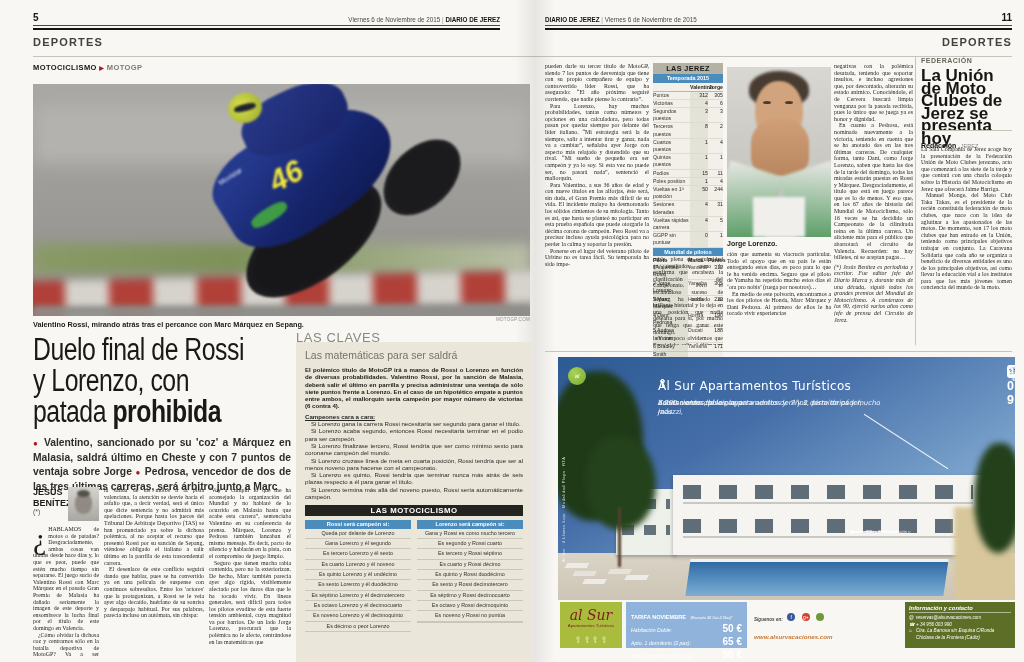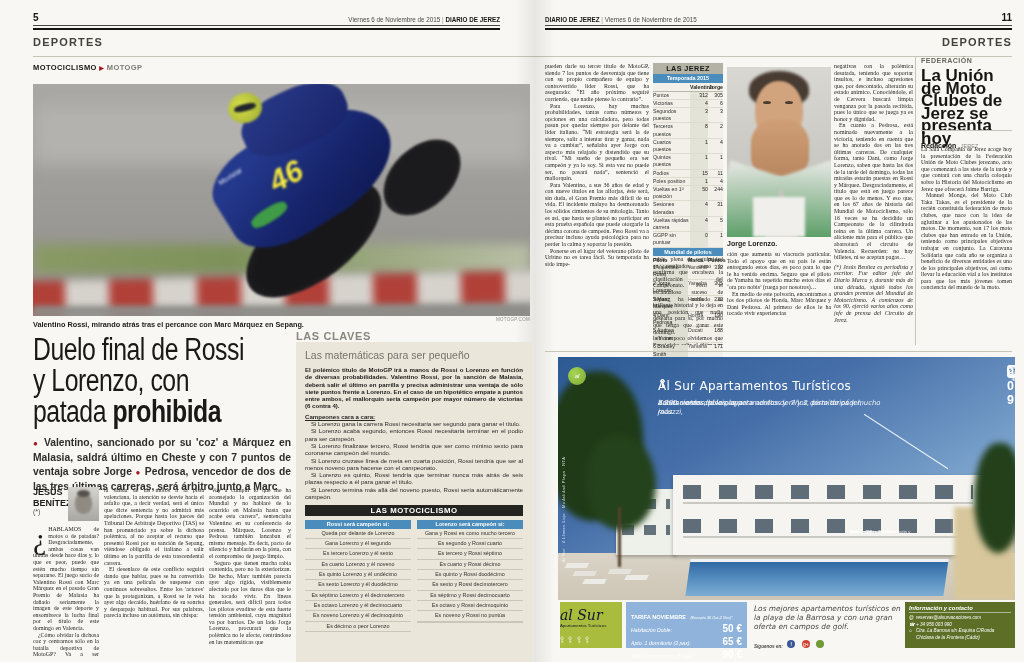--- a/index.html
+++ b/index.html
@@ -48,21 +48,21 @@
   .stats .cl{flex:1;color:#33332e;}
   .stats .cv{width:18px;text-align:right;background:#e4e3d8;}
   .stats .cj{width:15px;text-align:right;}
   .standhead{display:flex;font-weight:bold;line-height:8px;}
   .standhead .sn{flex:1;} .standhead .sb{width:20px;} .standhead .sp{width:15px;text-align:right;}
   .standings .row{display:flex;line-height:7.4px;border-bottom:.5px solid #dedcd1;}
   .standings .sn{flex:1;background:#e0dfd4;}
   .standings .sb{width:20px;color:#45433e;}
   .standings .sp{width:15px;text-align:right;}
   
-  .box-label{font-size:11px;font-weight:bold;letter-spacing:.6px;color:#8a887e;}
+  .box-label{font-size:13px;font-weight:normal;letter-spacing:.6px;color:#8a887e;}
   .claves-box{background:#eae6da;}
   .claves-title{font-size:10.5px;color:#75736a;margin:0 0 5px 0;}
   .claves-intro{font-size:6.1px;line-height:7.3px;font-weight:bold;color:#21211e;text-align:justify;margin:0;}
   .claves-sub{font-size:6.1px;line-height:7.3px;font-weight:bold;text-decoration:underline;margin:3px 0 0 0;}
   .claves-list div{font-size:6.1px;line-height:7.3px;color:#2b2b27;text-align:justify;text-indent:6px;}
   .posib-bar{background:#232320;color:#fff;font-weight:bold;font-size:7.8px;letter-spacing:.5px;
              text-align:center;line-height:11px;height:11px;}
   .posib-table{display:flex;gap:6px;margin-top:4px;}
   .posib-col{flex:1;}
   .posib-head{background:#4a8cbc;color:#fff;font-weight:bold;font-size:5.6px;text-align:center;
@@ -84,21 +84,21 @@
   
   .ad-photo{background:linear-gradient(150deg,#2c5a93 0%,#466fa9 35%,#7ba3cc 70%,#a9c4de 100%);overflow:hidden;}
   .ad-photo *{position:absolute;}
   .ad-title{font-family:"DejaVu Sans",sans-serif;font-size:12px;color:#fff;letter-spacing:.3px;white-space:nowrap;}
   .ad-tag div{font-family:"DejaVu Sans",sans-serif;font-size:6.8px;line-height:9px;color:#eef3f8;font-style:italic;}
   .ad-cta{font-size:7.5px;font-style:italic;color:#fff;}
   .ad-phone{font-size:12.5px;font-weight:bold;color:#fff;letter-spacing:.5px;}
   .ad-small{font-size:4.5px;color:#e8eef5;line-height:5.5px;}
   .pool-note div{font-size:4.2px;line-height:5.4px;color:rgba(255,255,255,.85);font-style:italic;text-align:right;}
   .vtext{writing-mode:vertical-rl;transform:rotate(180deg);font-size:4px;color:rgba(255,255,255,.8);letter-spacing:.5px;}
-  .logo-box{background:#a9bc3e;color:#0f172a;text-align:left;}
+  .logo-box{background:#a9bc3e;color:#7f1d1d;text-align:center;}
   .logo-script{font-family:"DejaVu Serif",serif;font-style:italic;font-size:14px;line-height:15px;}
   .logo-sub{font-size:4.3px;line-height:5px;}
   .tariff-box{background:#8fb3da;color:#fff;}
   .tariff-title{font-size:5.6px;font-weight:bold;}
   .tariff-note{font-size:3.9px;font-style:italic;}
   .tariff .row{display:flex;align-items:baseline;line-height:11px;}
   .tariff .tl{flex:1;font-size:5.2px;font-style:italic;white-space:nowrap;overflow:hidden;}
   .tariff .tp{font-size:10px;font-weight:bold;}
   .ad-msg{font-family:"DejaVu Sans",sans-serif;font-style:italic;font-size:7.4px;line-height:9px;color:#4a4a45;}
   .follow{font-size:4.6px;font-weight:bold;font-style:italic;color:#4a4a45;}
@@ -191,21 +191,21 @@
     <p data-bind="article.col1.0">la salida de las motos a la pista valenciana, la atención se desvíe hacia el asfalto que, a decir verdad, será el único que dicte sentencia y no admitirá más apelaciones. Porque hasta los jueces del Tribunal De Arbitraje Deportivo (TAS) se han pronunciado ya sobre la dichosa polémica, al no aceptar el recurso que presentó Rossi por su sanción de Sepang, viéndose obligado el italiano a salir último en la parrilla de esta trascendental carrera.</p>
     <p class="ind" data-bind="article.col1.1">El desenlace de este conflicto seguirá dando que hablar, pues se ha convertido ya en una película de suspense con continuos sobresaltos. Entre los 'actores' que la protagonizan, a Rossi se le veía ayer algo decaído, huérfano de su sonrisa y desparpajo habitual. Por sus palabras, parecía incluso un autómata, sin chispa:</p>
   </div>
   <div class="abs col bodytext" style="left:209px;top:487px;width:82px;height:171px;">
     <p data-bind="article.col2.0">“Voy a cumplir lo que me ha aconsejado la organización del Mundial y no hablaré de lo ocurrido en Malasia hasta que acabe esta carrera”, sentenciaba Valentino en su conferencia de prensa. Márquez, Lorenzo y Pedrosa también lanzaban el mismo mensaje. Es decir, pacto de silencio y hablarán en la pista, con el compromiso de juego limpio.</p>
     <p class="ind" data-bind="article.col2.1">Seguro que tienen mucha rabia contenida, pero no la exteriorizan. De hecho, Marc también parecía ayer algo rígido, visiblemente afectado por los duros días que le ha tocado vivir. En líneas generales, será difícil para todos los pilotos evadirse de esta fuerte tensión ambiental, cuya magnitud va por barrios. De un lado Jorge Lorenzo, procurará que la polémica no le afecte, centrándose en las matemáticas que</p>
   </div>
 
   <div class="abs box-label" style="left:296px;top:330px;" data-bind="claves.label">LAS CLAVES</div>
   <div class="abs claves-box" style="left:296px;top:342px;width:236px;height:320px;padding:7px 9px;box-sizing:border-box;">
-    <p class="claves-title" data-bind="claves.title">Las matemáticas para ser pequeño</p>
+    <p class="claves-title" data-bind="claves.title">Las matemáticas para ser saldrá</p>
     <p class="claves-intro" data-bind="claves.intro">El polémico título de MotoGP irá a manos de Rossi o Lorenzo en función de diversas probabilidades. Valentino Rossi, por la sanción de Malasia, deberá salir el último en parrilla y precisa administrar una ventaja de sólo siete puntos frente a Lorenzo. En el caso de un hipotético empate a puntos entre ambos, el mallorquín sería campeón por mayor número de victorias (6 contra 4).</p>
     <p class="claves-sub" data-bind="claves.subhead">Campeones cara a cara:</p>
     <div class="claves-list" data-bind-list="claves.items">
         <div>Si Lorenzo gana la carrera Rossi necesitaría ser segundo para ganar el título.</div>
         <div>Si Lorenzo acaba segundo, entonces Rossi necesitaría terminar en el podio para ser campeón.</div>
         <div>Si Lorenzo finalizase tercero, Rossi tendría que ser como mínimo sexto para coronarse campeón del mundo.</div>
         <div>Si Lorenzo cruzase línea de meta en cuarta posición, Rossi tendría que ser al menos noveno para hacerse con el campeonato.</div>
         <div>Si Lorenzo es quinto, Rossi tendría que terminar nunca más atrás de seis plazas respecto a él para ganar el título.</div>
         <div>Si Lorenzo termina más allá del noveno puesto, Rossi sería automáticamente campeón.</div>
       </div>
@@ -514,21 +514,20 @@
             <span class="tl">Apto. 1 dormitorio (3 pax):</span>
             <span class="tp">65 €</span>
           </div>
           <div class="row">
             <span class="tl">Apto. 2 dormitorios (5 pax):</span>
             <span class="tp">90 €</span>
           </div>
         </div>
     </div>
     <div class="abs" style="left:196px;top:247px;width:148px;">
-      <div class="ad-msg" data-bind="ad.message">Los mejores apartamentos turísticos en la playa de la Barrosa y con una gran oferta en campos de golf.</div>
       <div style="margin-top:3px;">
         <span class="follow" data-bind="ad.follow_label">Síguenos en:</span>
         <span class="soc" style="background:#3b5998;" data-bind="ad.social.0">f</span>
         <span class="soc" style="background:#cf4332;" data-bind="ad.social.1">g+</span>
         <span class="soc" style="background:#6f9a36;" data-bind="ad.social.2"></span>
         <span class="website" data-bind="ad.website">www.alsurvacaciones.com</span>
       </div>
     </div>
     <div class="contact-box abs" style="left:347px;top:245px;width:110px;height:46px;padding:3px 4px;box-sizing:border-box;">
       <div class="contact-title" data-bind="ad.contact.title">Información y contacto</div>

